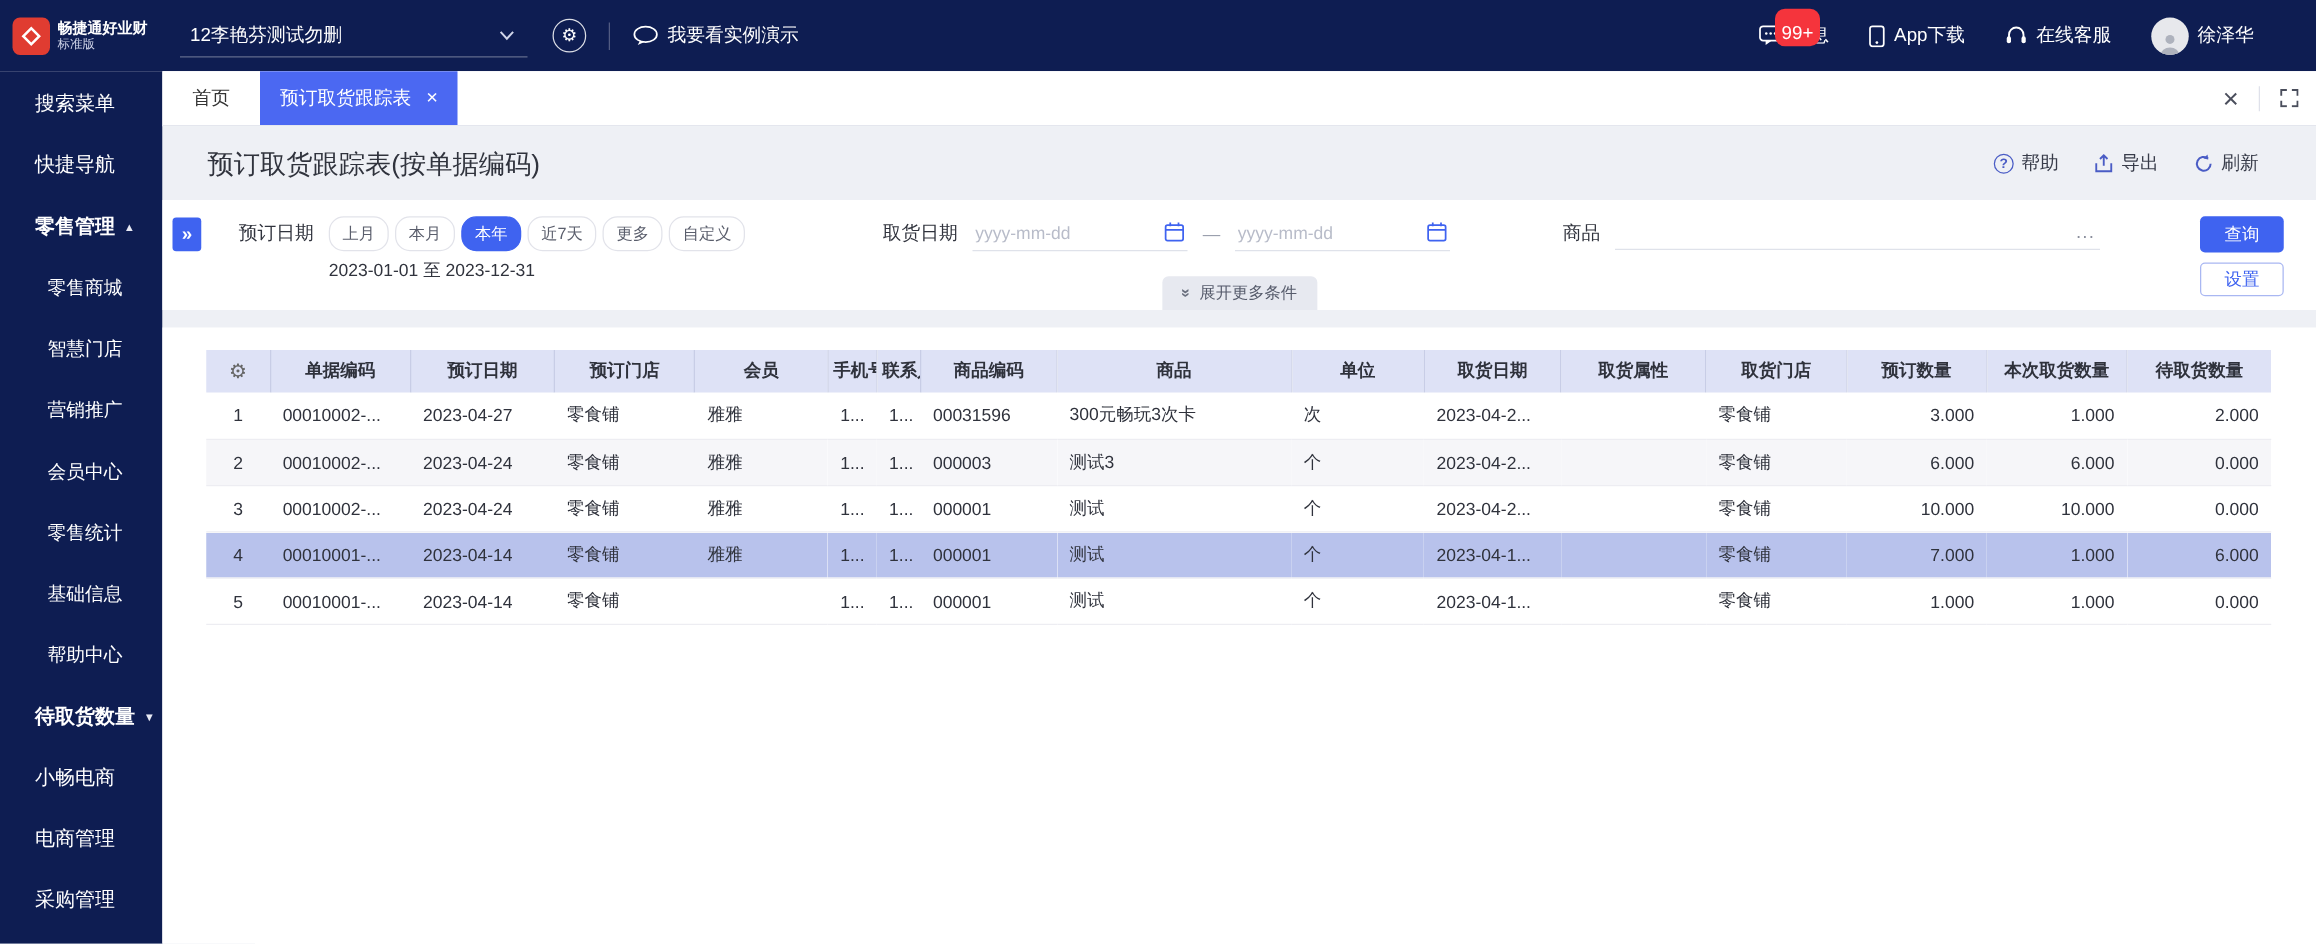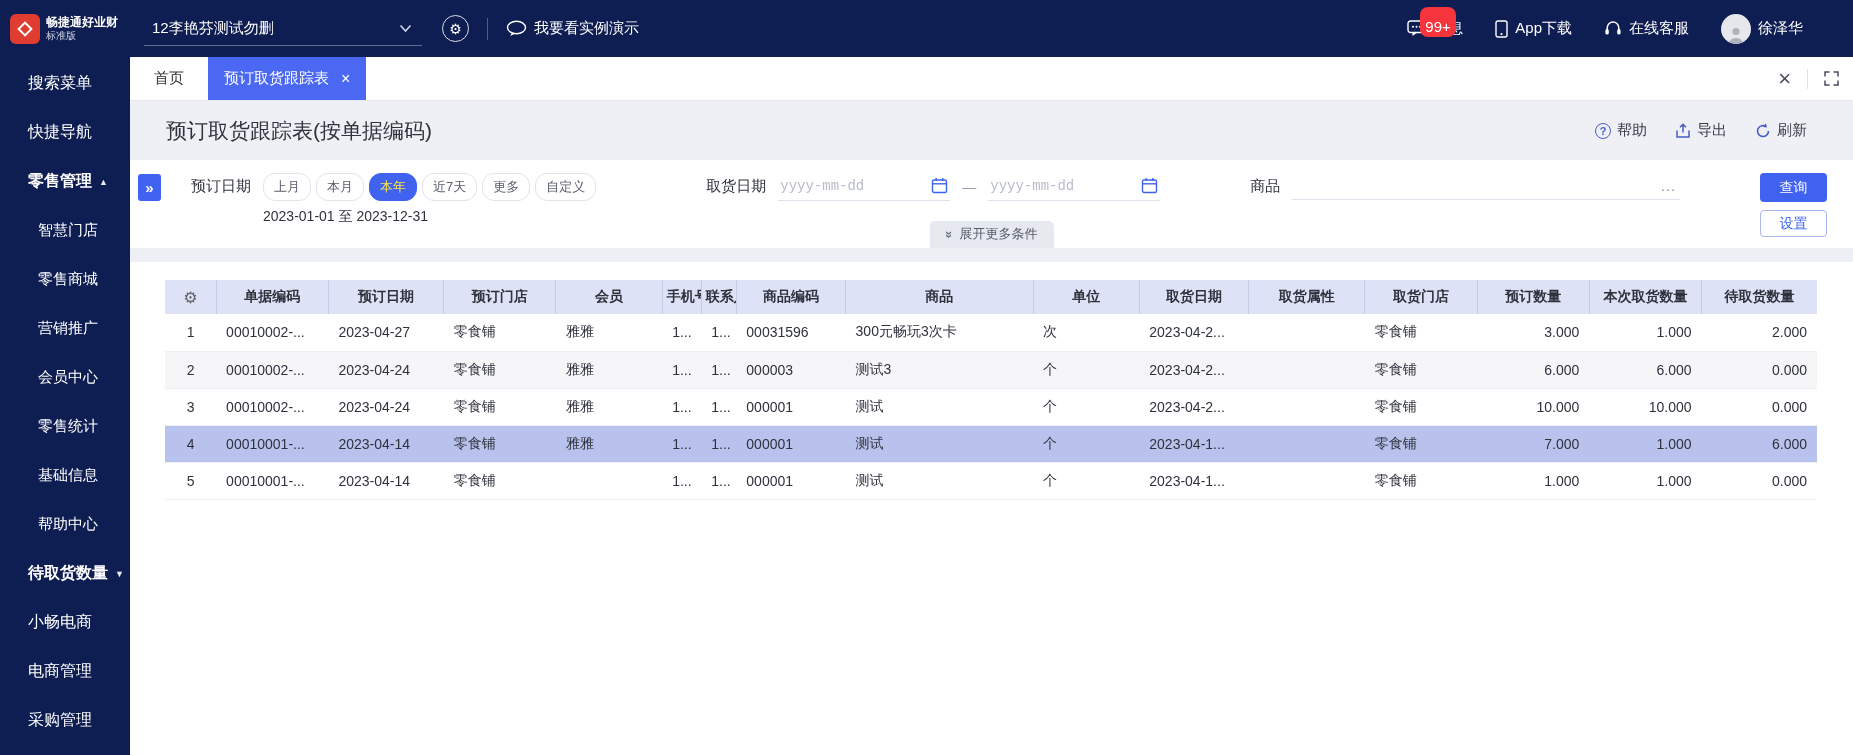--- a/index.html
+++ b/index.html
@@ -53,24 +53,24 @@
   
   .filter-card { background:#fff; height:88px; position:relative; flex:0 0 auto; display:flex; align-items:flex-start; padding:13px 0 0 8px; }
   .collapse-btn { width:23px; height:27px; background:#3f63f0; border-radius:3px; color:#fff; display:flex; align-items:center; justify-content:center; font-size:15px; font-weight:bold; cursor:pointer; flex:0 0 auto; margin-top:1px; }
   .f-label { font-size:15px; color:#30333d; white-space:nowrap; margin-top:4px; }
   .f-group { display:flex; align-items:flex-start; gap:12px; }
   .f-group.order { margin-left:30px; }
   .f-group.pickup { margin-left:110px; }
   .f-group.product { margin-left:90px; }
   .pills { display:flex; gap:5px; align-items:flex-start; }
   .pill { font-size:13px; color:#5a5e6c; background:#fff; border:1px solid #e2e3ea; border-radius:12px; padding:4px 10px; cursor:pointer; white-space:nowrap; font-family:inherit; }
-  .pill.active { background:#3f63f0; border-color:#3f63f0; color:#fde047; }
+  .pill.active { background:#3f63f0; border-color:#3f63f0; color:#ffffff; }
   .range-text { font-size:14px; color:#30333d; margin-top:7px; }
   .date-input { display:flex; align-items:center; gap:6px; border-bottom:1px solid #dfe2ea; padding:4px 2px 6px; width:172px; margin-top:0; }
-  .date-input input { border:none; outline:none; flex:1; font-size:14px; color:#000000; font-family:Liberation Mono, monospace; min-width:0; }
+  .date-input input { border:none; outline:none; flex:1; font-size:14px; color:#000000; font-family:Liberation Sans, sans-serif; min-width:0; }
   .date-input input::placeholder { color:#b8bcc9; }
   .dash { color:#9ba0ae; font-size:14px; margin-top:6px; }
   .prod-input { display:flex; align-items:center; border-bottom:1px solid #dfe2ea; width:388px; padding:4px 4px 6px; }
   .prod-input input { border:none; outline:none; flex:1; font-size:14px; font-family:inherit; min-width:0; }
   .more { color:#8a8e9c; font-size:15px; letter-spacing:1px; cursor:pointer; line-height:1; }
   .f-buttons { margin-left:auto; margin-right:26px; display:flex; flex-direction:column; gap:8px; align-items:flex-end; }
   .btn-primary { width:67px; height:29px; background:#3f63f0; color:#fff; border:none; border-radius:4px; font-size:14px; cursor:pointer; font-family:inherit; }
   .btn-outline { width:67px; height:27px; background:#fff; color:#3f63f0; border:1px solid #a9b7f2; border-radius:4px; font-size:14px; cursor:pointer; font-family:inherit; }
   .expand-more { position:absolute; bottom:0; left:50%; transform:translateX(-50%); background:#e7e9f0; border-radius:5px 5px 0 0; padding:4px 16px 5px; font-size:13px; color:#565b6b; display:flex; align-items:center; gap:7px; cursor:pointer; }
   .chev-down { display:inline-block; transform:rotate(90deg); font-size:13px; color:#6a6f7e; font-weight:bold; }
@@ -176,24 +176,24 @@
           <span>搜索菜单</span>
         </div>
         <div class="side-item item">
           <span>快捷导航</span>
         </div>
         <div class="side-item group">
           <span>零售管理</span>
           <span class="arrow">▲</span>
         </div>
         <div class="side-item sub">
+          <span>零售商城</span>
+        </div>
+        <div class="side-item sub">
           <span>智慧门店</span>
-        </div>
-        <div class="side-item sub">
-          <span>零售商城</span>
         </div>
         <div class="side-item sub">
           <span>营销推广</span>
         </div>
         <div class="side-item sub">
           <span>会员中心</span>
         </div>
         <div class="side-item sub">
           <span>零售统计</span>
         </div>

